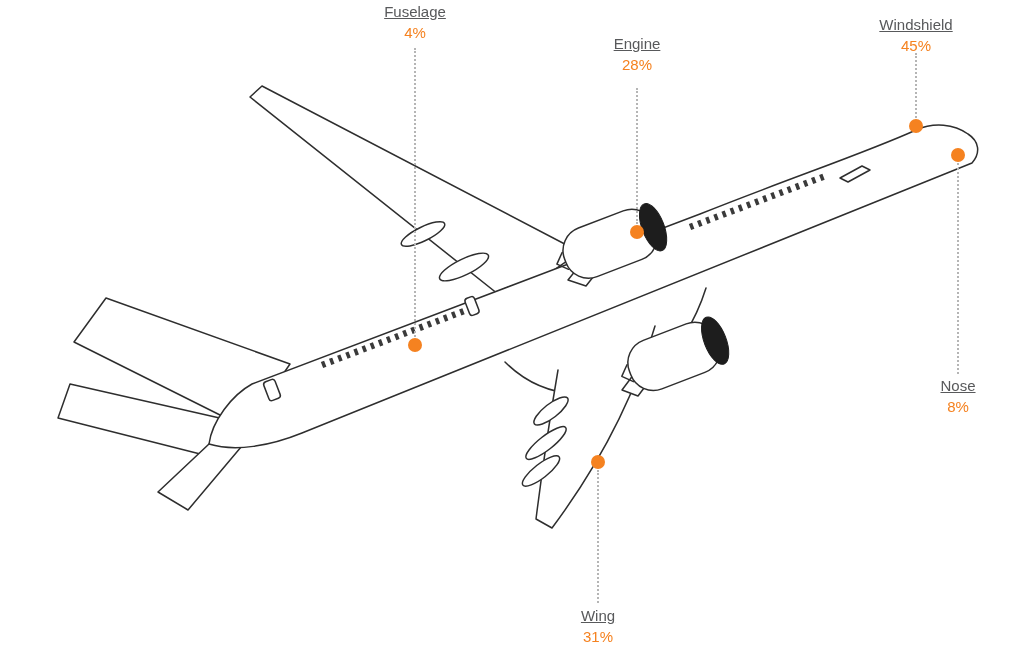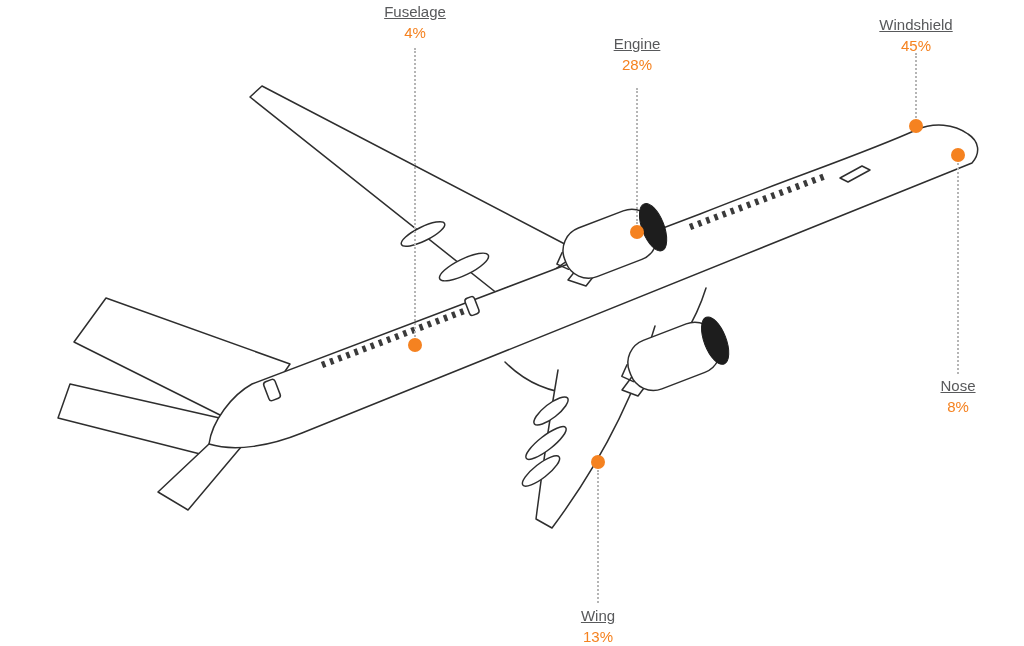--- a/index.html
+++ b/index.html
@@ -118,19 +118,19 @@
       <div class="label-name">Nose</div>
       <div class="label-pct">8%</div>
     </div>
     <div class="lead" style="left: 957px; top: 163px; height: 211px;"></div>
     <div class="dot" style="left: 951px; top: 148px;"></div>
   </div>
 
   <div class="marker">
     <div class="label" style="left: 598px; top: 607px;">
       <div class="label-name">Wing</div>
-      <div class="label-pct">13%</div>
+      <div class="label-pct">31%</div>
     </div>
     <div class="lead" style="left: 597px; top: 470px; height: 133px;"></div>
     <div class="dot" style="left: 591px; top: 455px;"></div>
   </div>
 </div>
 </div>
 
 </body></html>

